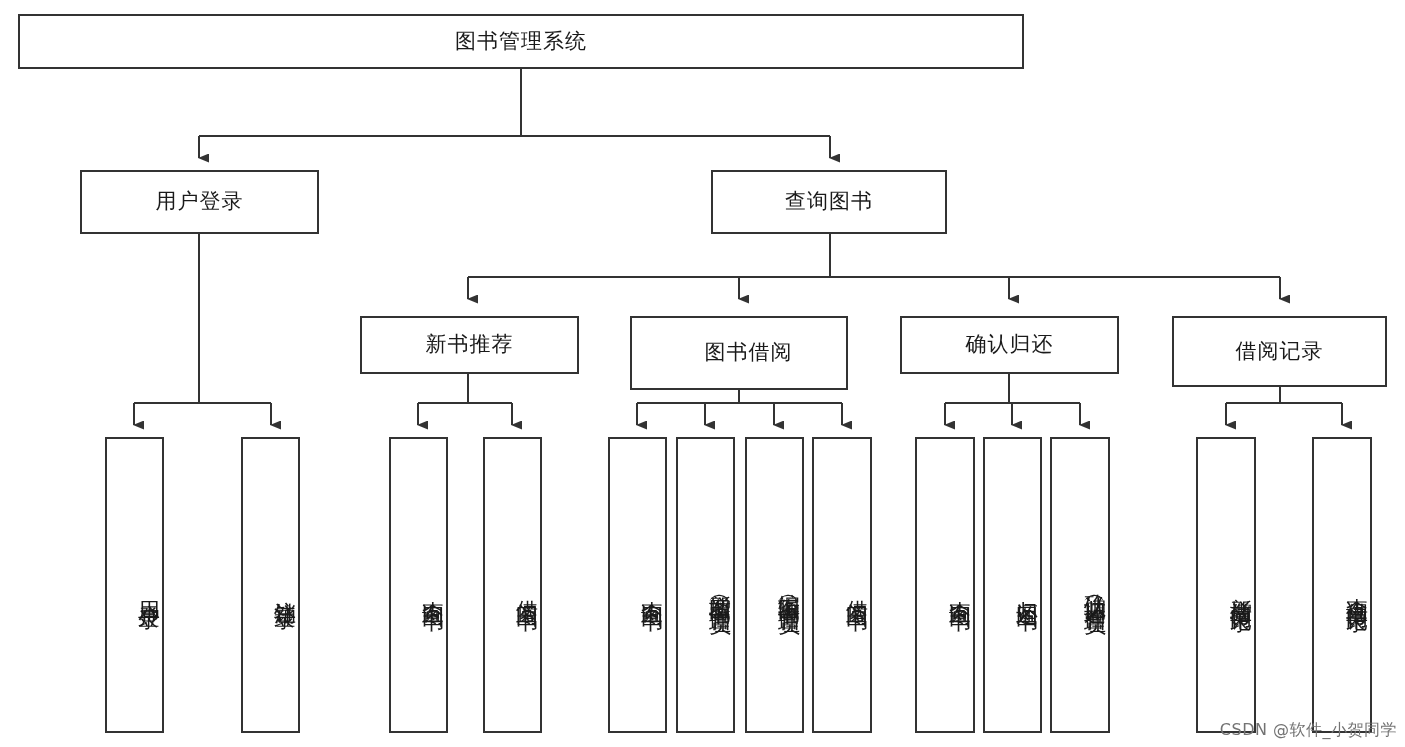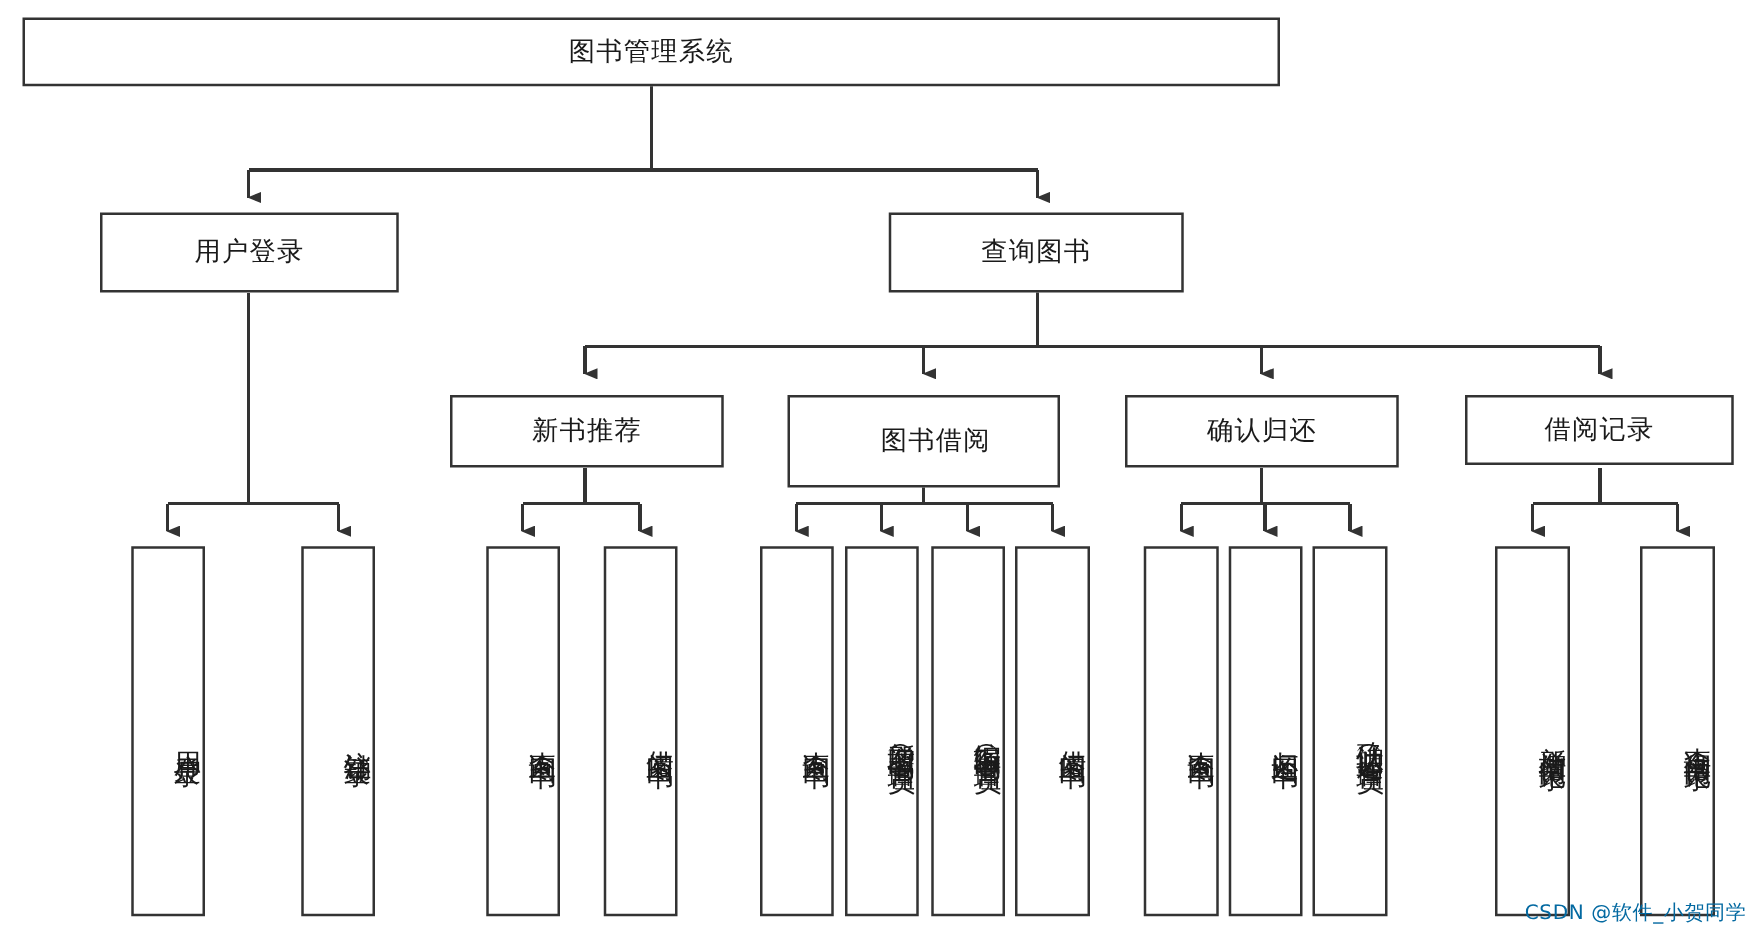--- a/index.html
+++ b/index.html
@@ -55,21 +55,21 @@
   .node-label {
     display: block;
     white-space: pre-line;
     text-align: center;
   }
   #watermark {
     position: absolute;
     right: 8px;
     bottom: 6px;
     font-size: 16px;
-    color: #0369a1;
+    color: #737373;
     letter-spacing: 0.5px;
     white-space: nowrap;
     user-select: none;
   }
 </style>
 </head>
 <body>
 
 <div id="diagram-root">
 
@@ -136,21 +136,21 @@
 
   <div class="node-box horizontal" style="left:360px; top:316px; width:219px; height:58px;font-family:Liberation Serif, serif;">
     <span class="node-label">新书推荐</span>
   </div>
   <div class="node-box horizontal" style="left:630px; top:316px; width:218px; height:74px;padding-left:19px;">
     <span class="node-label">图书借阅</span>
   </div>
   <div class="node-box horizontal" style="left:900px; top:316px; width:219px; height:58px;">
     <span class="node-label">确认归还</span>
   </div>
-  <div class="node-box horizontal" style="left:1172px; top:316px; width:215px; height:56px;">
+  <div class="node-box horizontal" style="left:1172px; top:316px; width:215px; height:71px;">
     <span class="node-label">借阅记录</span>
   </div>
 
   <div class="node-box vertical" style="left:105px; top:437px; width:59px; height:296px;">
     <span class="node-label">用户登录</span>
   </div>
   <div class="node-box vertical" style="left:241px; top:437px; width:59px; height:296px;">
     <span class="node-label">注销登录</span>
   </div>
   <div class="node-box vertical" style="left:389px; top:437px; width:59px; height:296px;">

